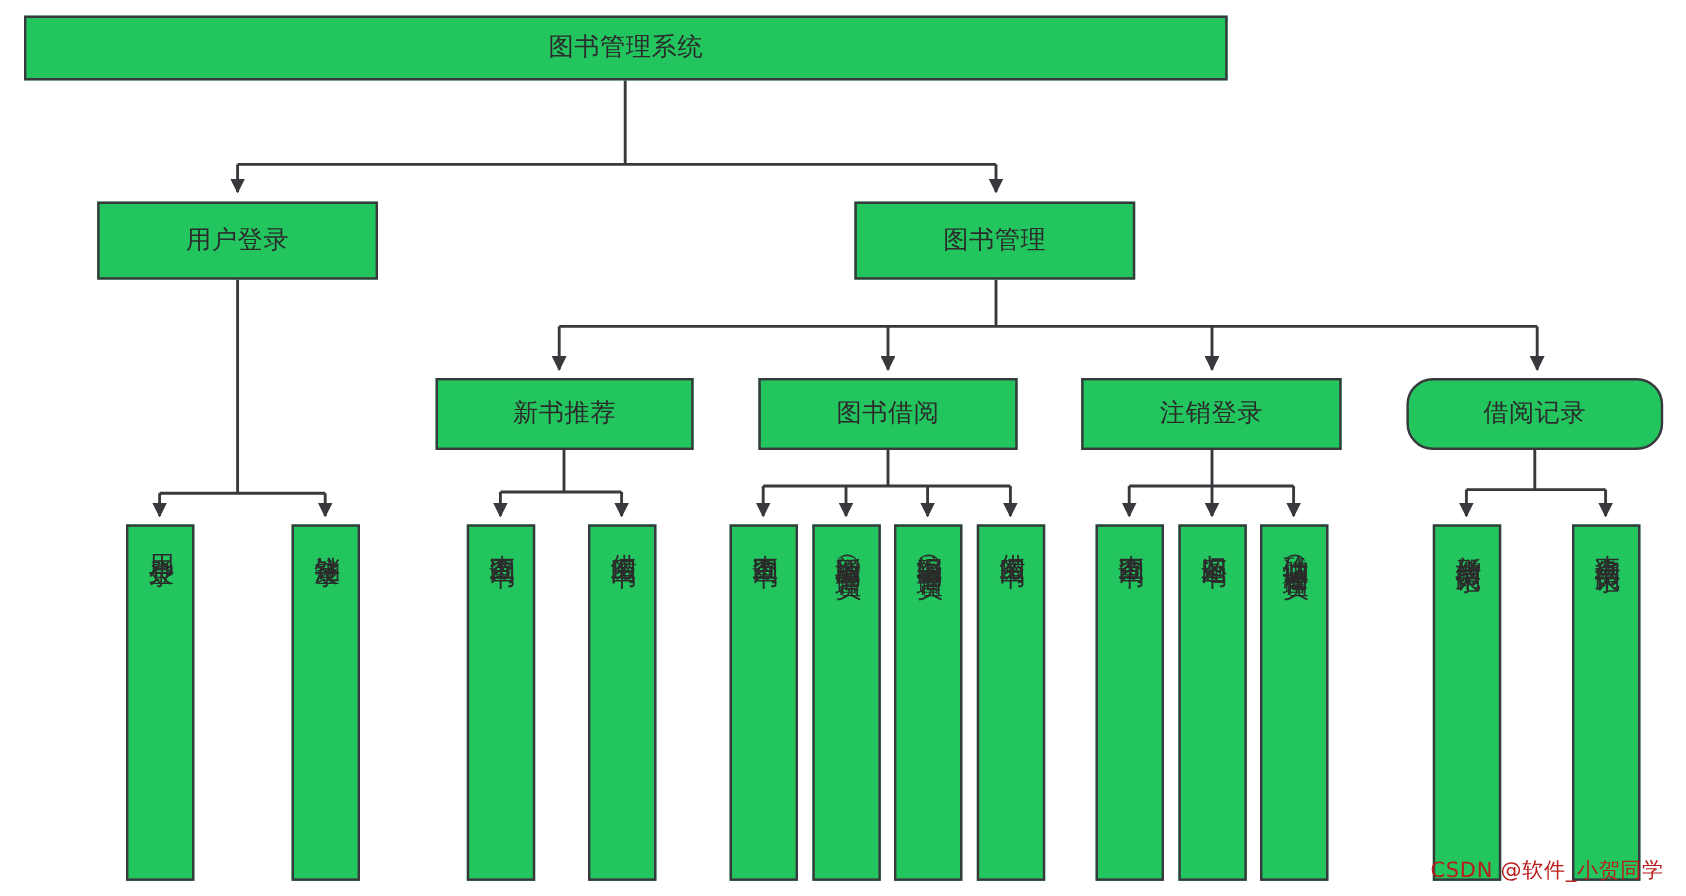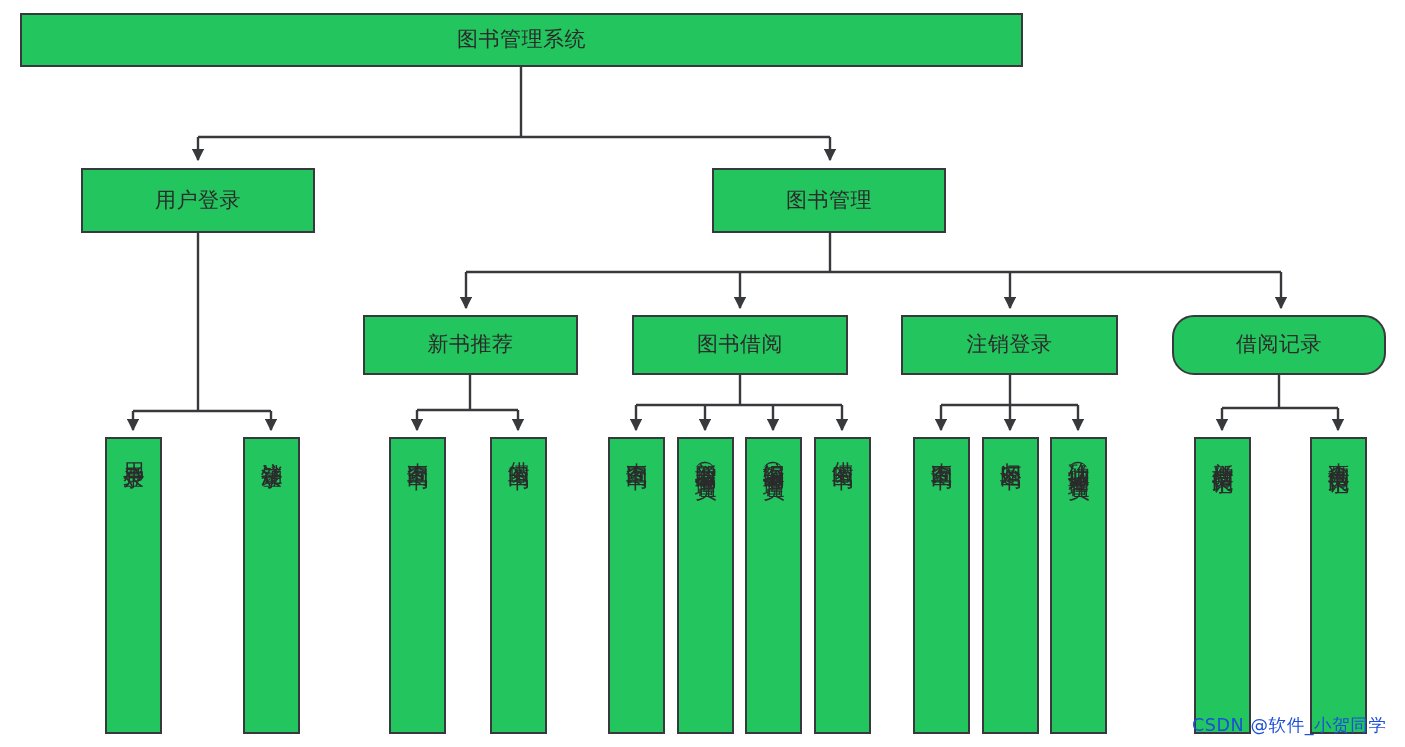--- a/index.html
+++ b/index.html
@@ -55,21 +55,21 @@
     white-space: nowrap;
   }
   .node .hlabel {
     white-space: nowrap;
   }
   .watermark {
     position: absolute;
     left: 1192px;
     top: 713px;
     font-size: 17.5px;
-    color: #1d4ed8;
+    color: #b91c1c;
     letter-spacing: 0.6px;
     white-space: nowrap;
   }
 </style>
 </head>
 <body>
 
 <div id="canvas">
 
   <svg class="wires" viewBox="0 0 1405 747" xmlns="http://www.w3.org/2000/svg">

